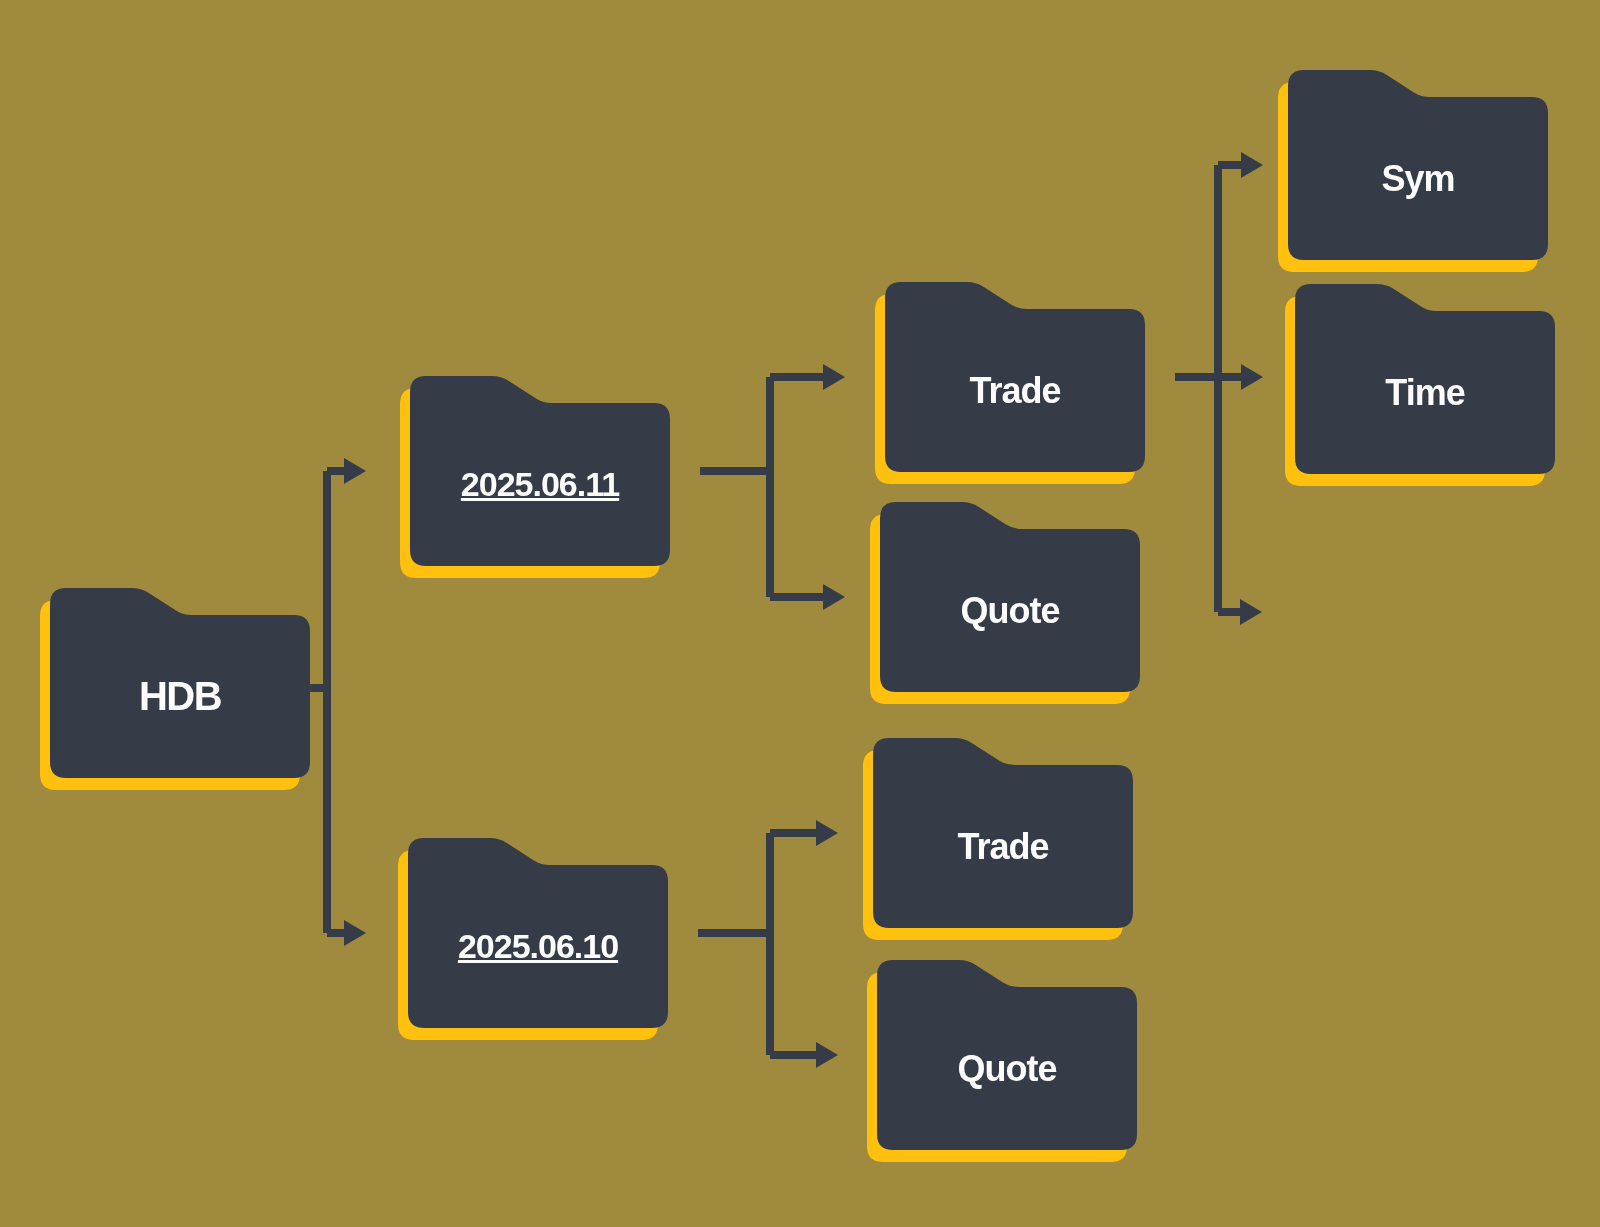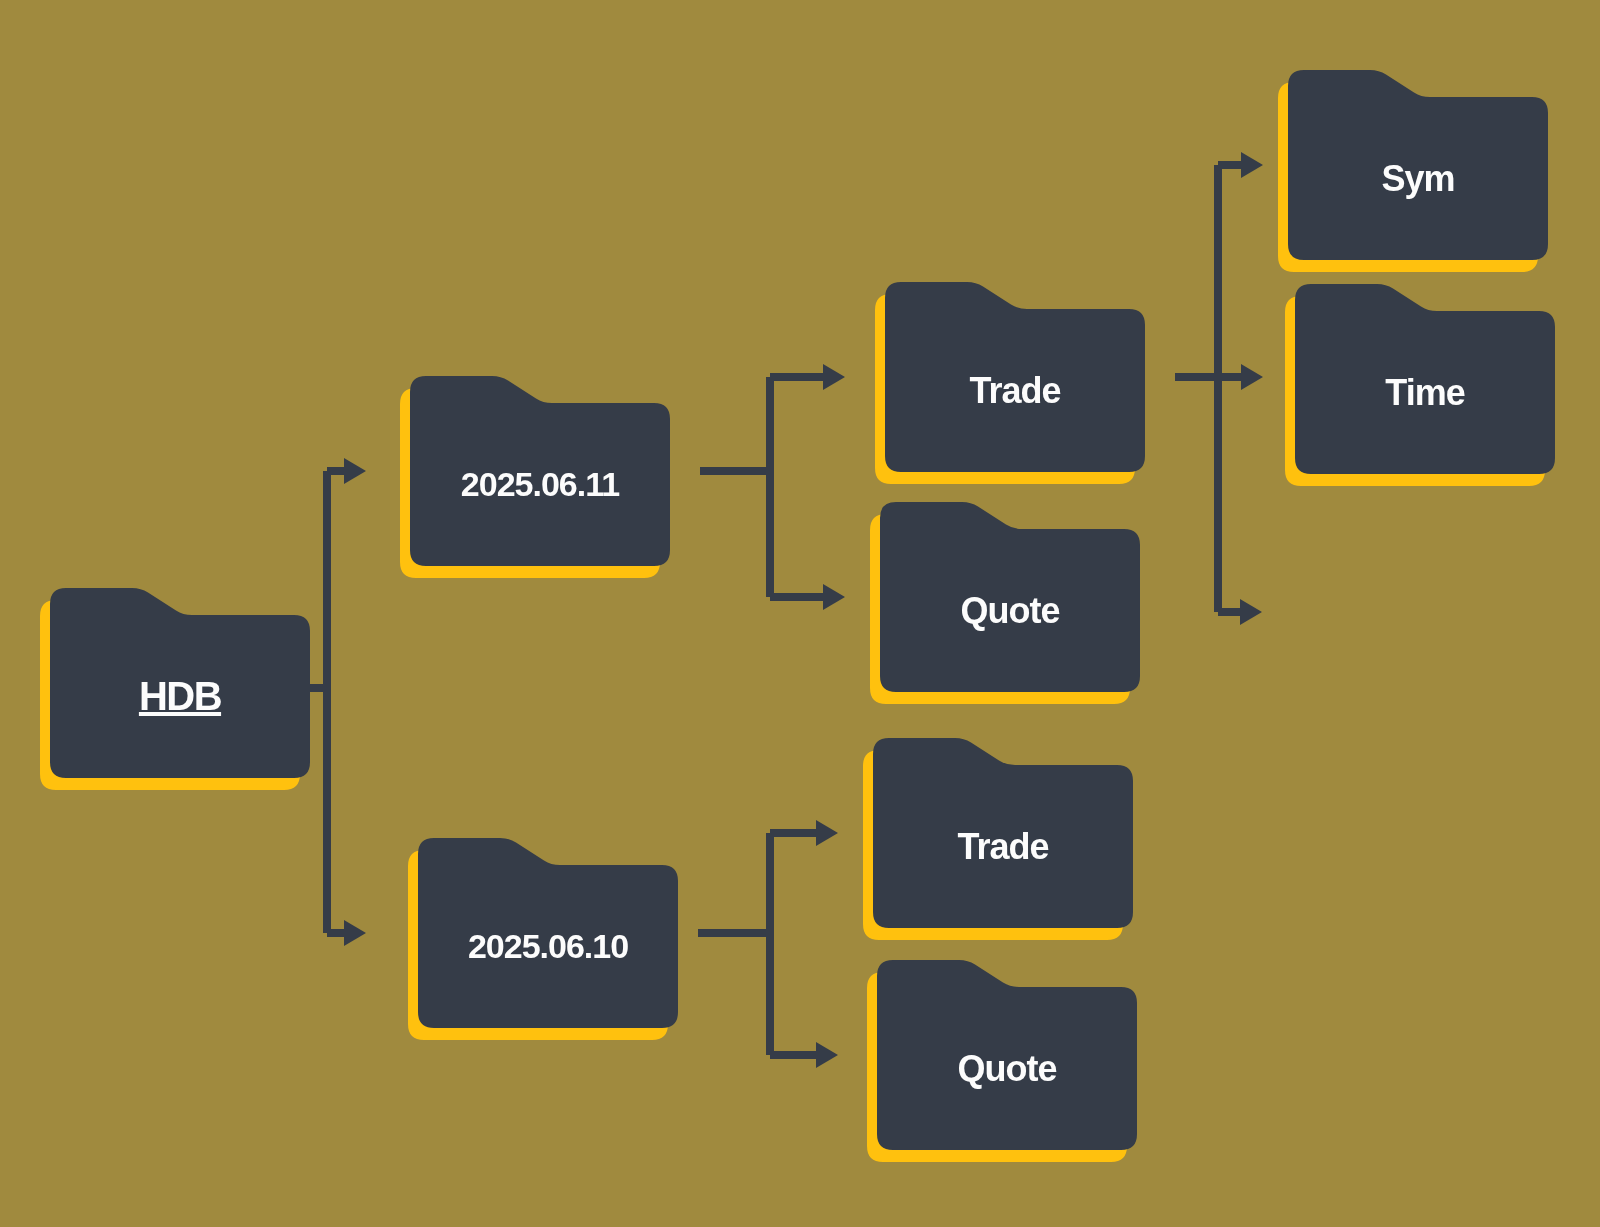--- a/index.html
+++ b/index.html
@@ -26,22 +26,22 @@
     display: flex;
     align-items: center;
     justify-content: center;
     color: #fcfcfc;
     font-weight: 700;
     font-size: 36px;
     letter-spacing: -1px;
     white-space: nowrap;
     user-select: none;
   }
-  .folder-label.date { font-size: 34px; }
-  .folder-label.root { font-size: 40px; letter-spacing: -1.5px; text-decoration: underline; }
+  .folder-label.date { font-size: 34px; text-decoration: underline; }
+  .folder-label.root { font-size: 40px; letter-spacing: -1.5px; }
   .connectors {
     position: absolute;
     left: 0; top: 0;
     pointer-events: none;
   }
   .connectors path {
     stroke: #353c48;
     stroke-width: 8;
     fill: none;
   }
@@ -108,21 +108,21 @@
   </div>
 
   <div class="folder" style="left:400px;top:376px">
     <svg width="270" height="202" viewBox="0 0 270 202">
       <use href="#folderPath" class="shadow" transform="translate(0,12)"></use>
       <use href="#folderPath" class="body" transform="translate(10,0)"></use>
     </svg>
     <div class="folder-label date">2025.06.11</div>
   </div>
 
-  <div class="folder" style="left:408px;top:838px">
+  <div class="folder" style="left:398px;top:838px">
     <svg width="270" height="202" viewBox="0 0 270 202">
       <use href="#folderPath" class="shadow" transform="translate(0,12)"></use>
       <use href="#folderPath" class="body" transform="translate(10,0)"></use>
     </svg>
     <div class="folder-label date">2025.06.10</div>
   </div>
 
   <div class="folder" style="left:875px;top:282px">
     <svg width="270" height="202" viewBox="0 0 270 202">
       <use href="#folderPath" class="shadow" transform="translate(0,12)"></use>

